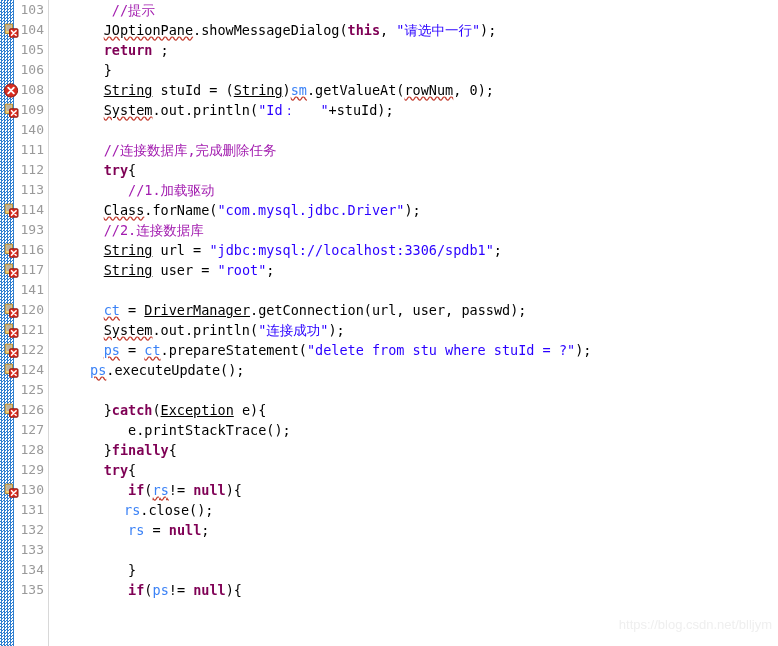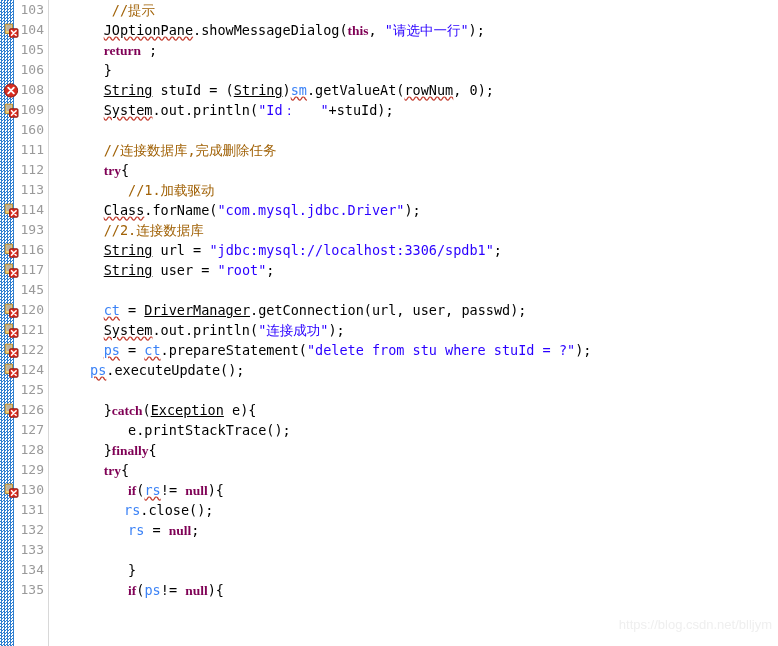--- a/index.html
+++ b/index.html
@@ -89,22 +89,22 @@
     top: 0;
     font-family: "DejaVu Sans Mono", "Liberation Mono", monospace;
     font-size: 13.5px;
     color: #000000;
     white-space: pre;
     letter-spacing: 0px;
   }
 
   
   .t-plain   { color: #000000; }
-  .t-comment { color: #a16207; }
-  .t-keyword { color: #7f0055; font-weight: bold; font-family: Liberation Serif, serif; }
+  .t-comment { color: #a21caf; }
+  .t-keyword { color: #7f0055; font-weight: bold; }
   .t-string  { color: #2a00ff; }
   .t-field   { color: #3b82f6; }
   .ul-sq {
     text-decoration: underline;
     text-decoration-color: #000000;
   }
   .sqonly {
     text-decoration: underline wavy #c0392b;
   }
 
@@ -141,21 +141,21 @@
       <div class="row"><span class="marker"><svg width="16" height="15" viewBox="0 0 16 15">
             <circle cx="8" cy="7.5" r="6.6" fill="#d92c20" stroke="#8e1a12" stroke-width="1"></circle>
             <path d="M5.2 4.7 L10.8 10.3 M10.8 4.7 L5.2 10.3" stroke="#ffffff" stroke-width="1.9" stroke-linecap="round"></path>
           </svg></span><span class="lineno">108</span><span class="code" style="left:103.7px"><span class="t-plain ul-sq">String</span><span class="t-plain"> stuId = (</span><span class="t-plain ul-sq">String</span><span class="t-plain">)</span><span class="t-field sqonly">sm</span><span class="t-plain">.getValueAt(</span><span class="t-plain sqonly">rowNum</span><span class="t-plain">, 0);</span></span></div>
       <div class="row"><span class="marker"><svg width="16" height="15" viewBox="0 0 16 15">
             <path d="M2.2 1.2 h7.4 v9.2 h-7.4 z" fill="#f7d27a" stroke="#b8892a" stroke-width="1"></path>
             <path d="M3.4 3.0 h5.0 M3.4 5.0 h5.0 M3.4 7.0 h3.2" stroke="#7e93c8" stroke-width="1"></path>
             <rect x="6.6" y="5.8" width="8.4" height="8.4" rx="1" fill="#d92c20" stroke="#8e1a12" stroke-width="1"></rect>
             <path d="M8.5 7.7 L13.1 12.3 M13.1 7.7 L8.5 12.3" stroke="#ffffff" stroke-width="1.6" stroke-linecap="round"></path>
           </svg></span><span class="lineno">109</span><span class="code" style="left:103.7px"><span class="t-plain sqonly">System</span><span class="t-plain">.out.println(</span><span class="t-string">"Id：   "</span><span class="t-plain">+stuId);</span></span></div>
-      <div class="row"><span class="lineno">160</span><span class="code" style="left:55.0px"></span></div>
+      <div class="row"><span class="lineno">140</span><span class="code" style="left:55.0px"></span></div>
       <div class="row"><span class="lineno">111</span><span class="code" style="left:103.7px"><span class="t-comment">//连接数据库,完成删除任务</span></span></div>
       <div class="row"><span class="lineno">112</span><span class="code" style="left:103.7px"><span class="t-keyword">try</span><span class="t-plain">{</span></span></div>
       <div class="row"><span class="lineno">113</span><span class="code" style="left:128.1px"><span class="t-comment">//1.加载驱动</span></span></div>
       <div class="row"><span class="marker"><svg width="16" height="15" viewBox="0 0 16 15">
             <path d="M2.2 1.2 h7.4 v9.2 h-7.4 z" fill="#f7d27a" stroke="#b8892a" stroke-width="1"></path>
             <path d="M3.4 3.0 h5.0 M3.4 5.0 h5.0 M3.4 7.0 h3.2" stroke="#7e93c8" stroke-width="1"></path>
             <rect x="6.6" y="5.8" width="8.4" height="8.4" rx="1" fill="#d92c20" stroke="#8e1a12" stroke-width="1"></rect>
             <path d="M8.5 7.7 L13.1 12.3 M13.1 7.7 L8.5 12.3" stroke="#ffffff" stroke-width="1.6" stroke-linecap="round"></path>
           </svg></span><span class="lineno">114</span><span class="code" style="left:103.7px"><span class="t-plain sqonly">Class</span><span class="t-plain">.forName(</span><span class="t-string">"com.mysql.jdbc.Driver"</span><span class="t-plain">);</span></span></div>
       <div class="row"><span class="lineno">193</span><span class="code" style="left:103.7px"><span class="t-comment">//2.连接数据库</span></span></div>
@@ -164,21 +164,21 @@
             <path d="M3.4 3.0 h5.0 M3.4 5.0 h5.0 M3.4 7.0 h3.2" stroke="#7e93c8" stroke-width="1"></path>
             <rect x="6.6" y="5.8" width="8.4" height="8.4" rx="1" fill="#d92c20" stroke="#8e1a12" stroke-width="1"></rect>
             <path d="M8.5 7.7 L13.1 12.3 M13.1 7.7 L8.5 12.3" stroke="#ffffff" stroke-width="1.6" stroke-linecap="round"></path>
           </svg></span><span class="lineno">116</span><span class="code" style="left:103.7px"><span class="t-plain ul-sq">String</span><span class="t-plain"> url = </span><span class="t-string">"jdbc:mysql://localhost:3306/spdb1"</span><span class="t-plain">;</span></span></div>
       <div class="row"><span class="marker"><svg width="16" height="15" viewBox="0 0 16 15">
             <path d="M2.2 1.2 h7.4 v9.2 h-7.4 z" fill="#f7d27a" stroke="#b8892a" stroke-width="1"></path>
             <path d="M3.4 3.0 h5.0 M3.4 5.0 h5.0 M3.4 7.0 h3.2" stroke="#7e93c8" stroke-width="1"></path>
             <rect x="6.6" y="5.8" width="8.4" height="8.4" rx="1" fill="#d92c20" stroke="#8e1a12" stroke-width="1"></rect>
             <path d="M8.5 7.7 L13.1 12.3 M13.1 7.7 L8.5 12.3" stroke="#ffffff" stroke-width="1.6" stroke-linecap="round"></path>
           </svg></span><span class="lineno">117</span><span class="code" style="left:103.7px"><span class="t-plain ul-sq">String</span><span class="t-plain"> user = </span><span class="t-string">"root"</span><span class="t-plain">;</span></span></div>
-      <div class="row"><span class="lineno">145</span><span class="code" style="left:55.0px"></span></div>
+      <div class="row"><span class="lineno">141</span><span class="code" style="left:55.0px"></span></div>
       <div class="row"><span class="marker"><svg width="16" height="15" viewBox="0 0 16 15">
             <path d="M2.2 1.2 h7.4 v9.2 h-7.4 z" fill="#f7d27a" stroke="#b8892a" stroke-width="1"></path>
             <path d="M3.4 3.0 h5.0 M3.4 5.0 h5.0 M3.4 7.0 h3.2" stroke="#7e93c8" stroke-width="1"></path>
             <rect x="6.6" y="5.8" width="8.4" height="8.4" rx="1" fill="#d92c20" stroke="#8e1a12" stroke-width="1"></rect>
             <path d="M8.5 7.7 L13.1 12.3 M13.1 7.7 L8.5 12.3" stroke="#ffffff" stroke-width="1.6" stroke-linecap="round"></path>
           </svg></span><span class="lineno">120</span><span class="code" style="left:103.7px"><span class="t-field sqonly">ct</span><span class="t-plain"> = </span><span class="t-plain ul-sq">DriverManager</span><span class="t-plain">.getConnection(</span><span class="t-plain">url</span><span class="t-plain">, </span><span class="t-plain">user</span><span class="t-plain">, </span><span class="t-plain">passwd</span><span class="t-plain">);</span></span></div>
       <div class="row"><span class="marker"><svg width="16" height="15" viewBox="0 0 16 15">
             <path d="M2.2 1.2 h7.4 v9.2 h-7.4 z" fill="#f7d27a" stroke="#b8892a" stroke-width="1"></path>
             <path d="M3.4 3.0 h5.0 M3.4 5.0 h5.0 M3.4 7.0 h3.2" stroke="#7e93c8" stroke-width="1"></path>
             <rect x="6.6" y="5.8" width="8.4" height="8.4" rx="1" fill="#d92c20" stroke="#8e1a12" stroke-width="1"></rect>

